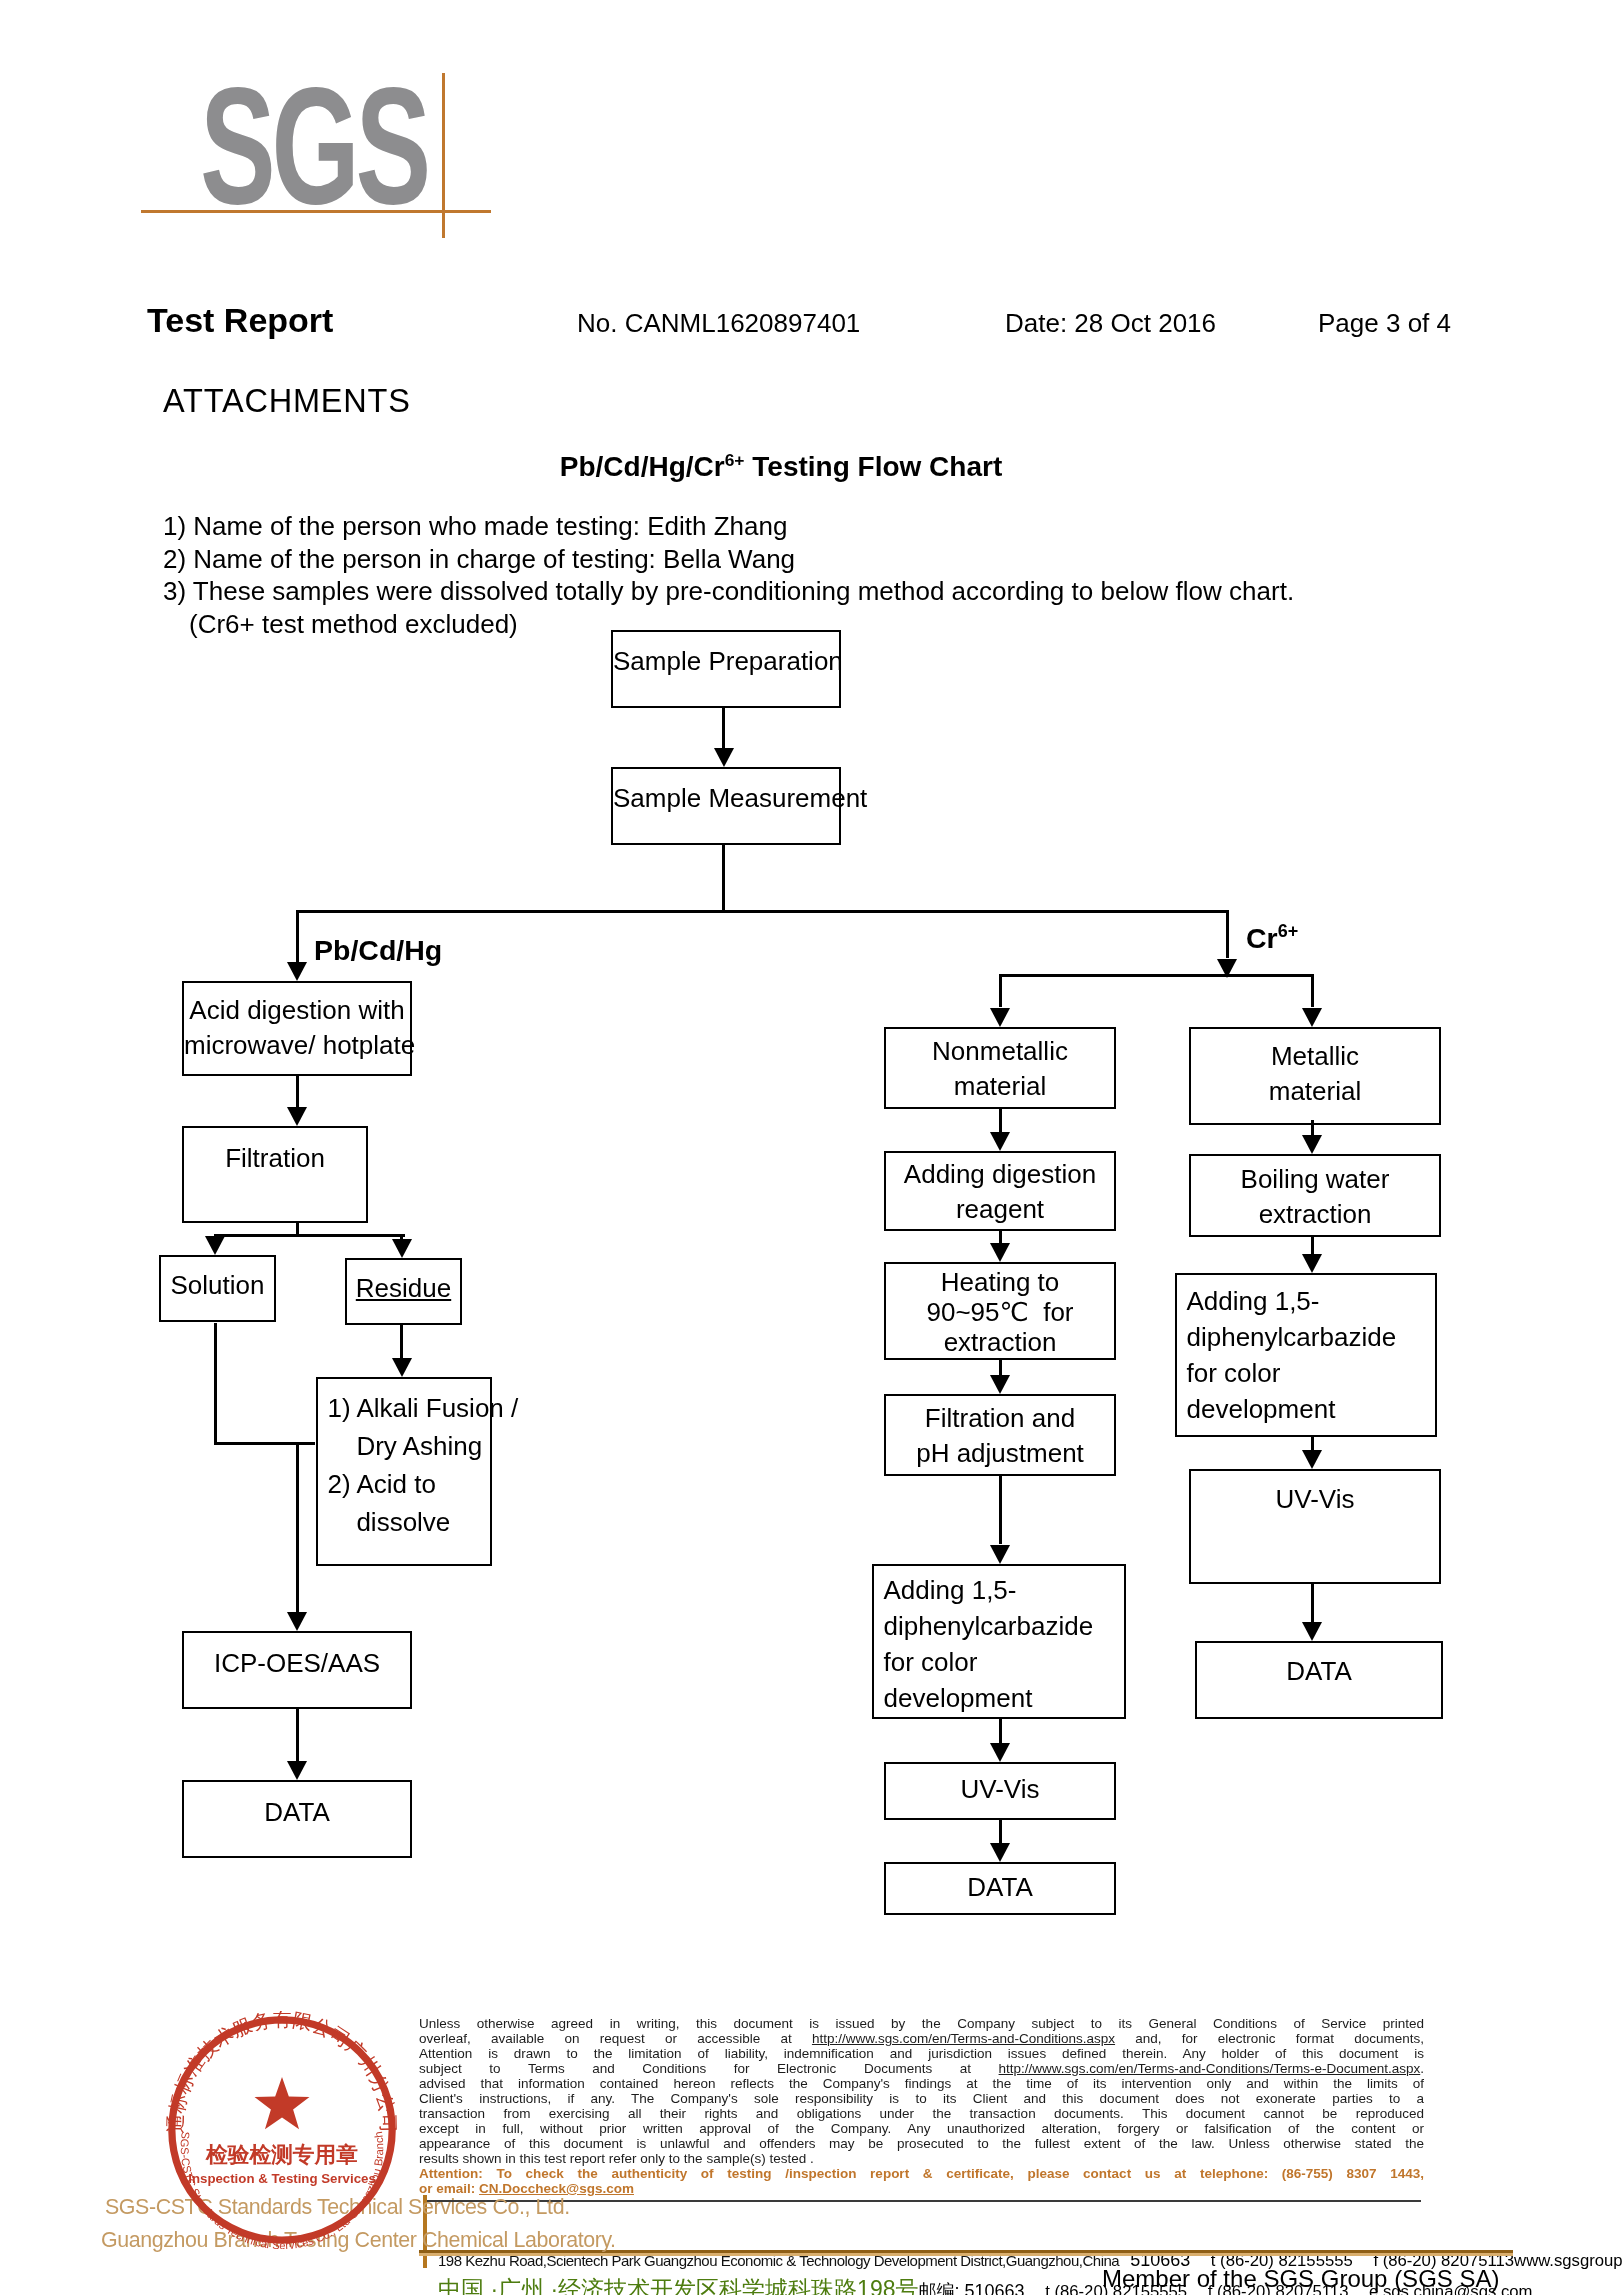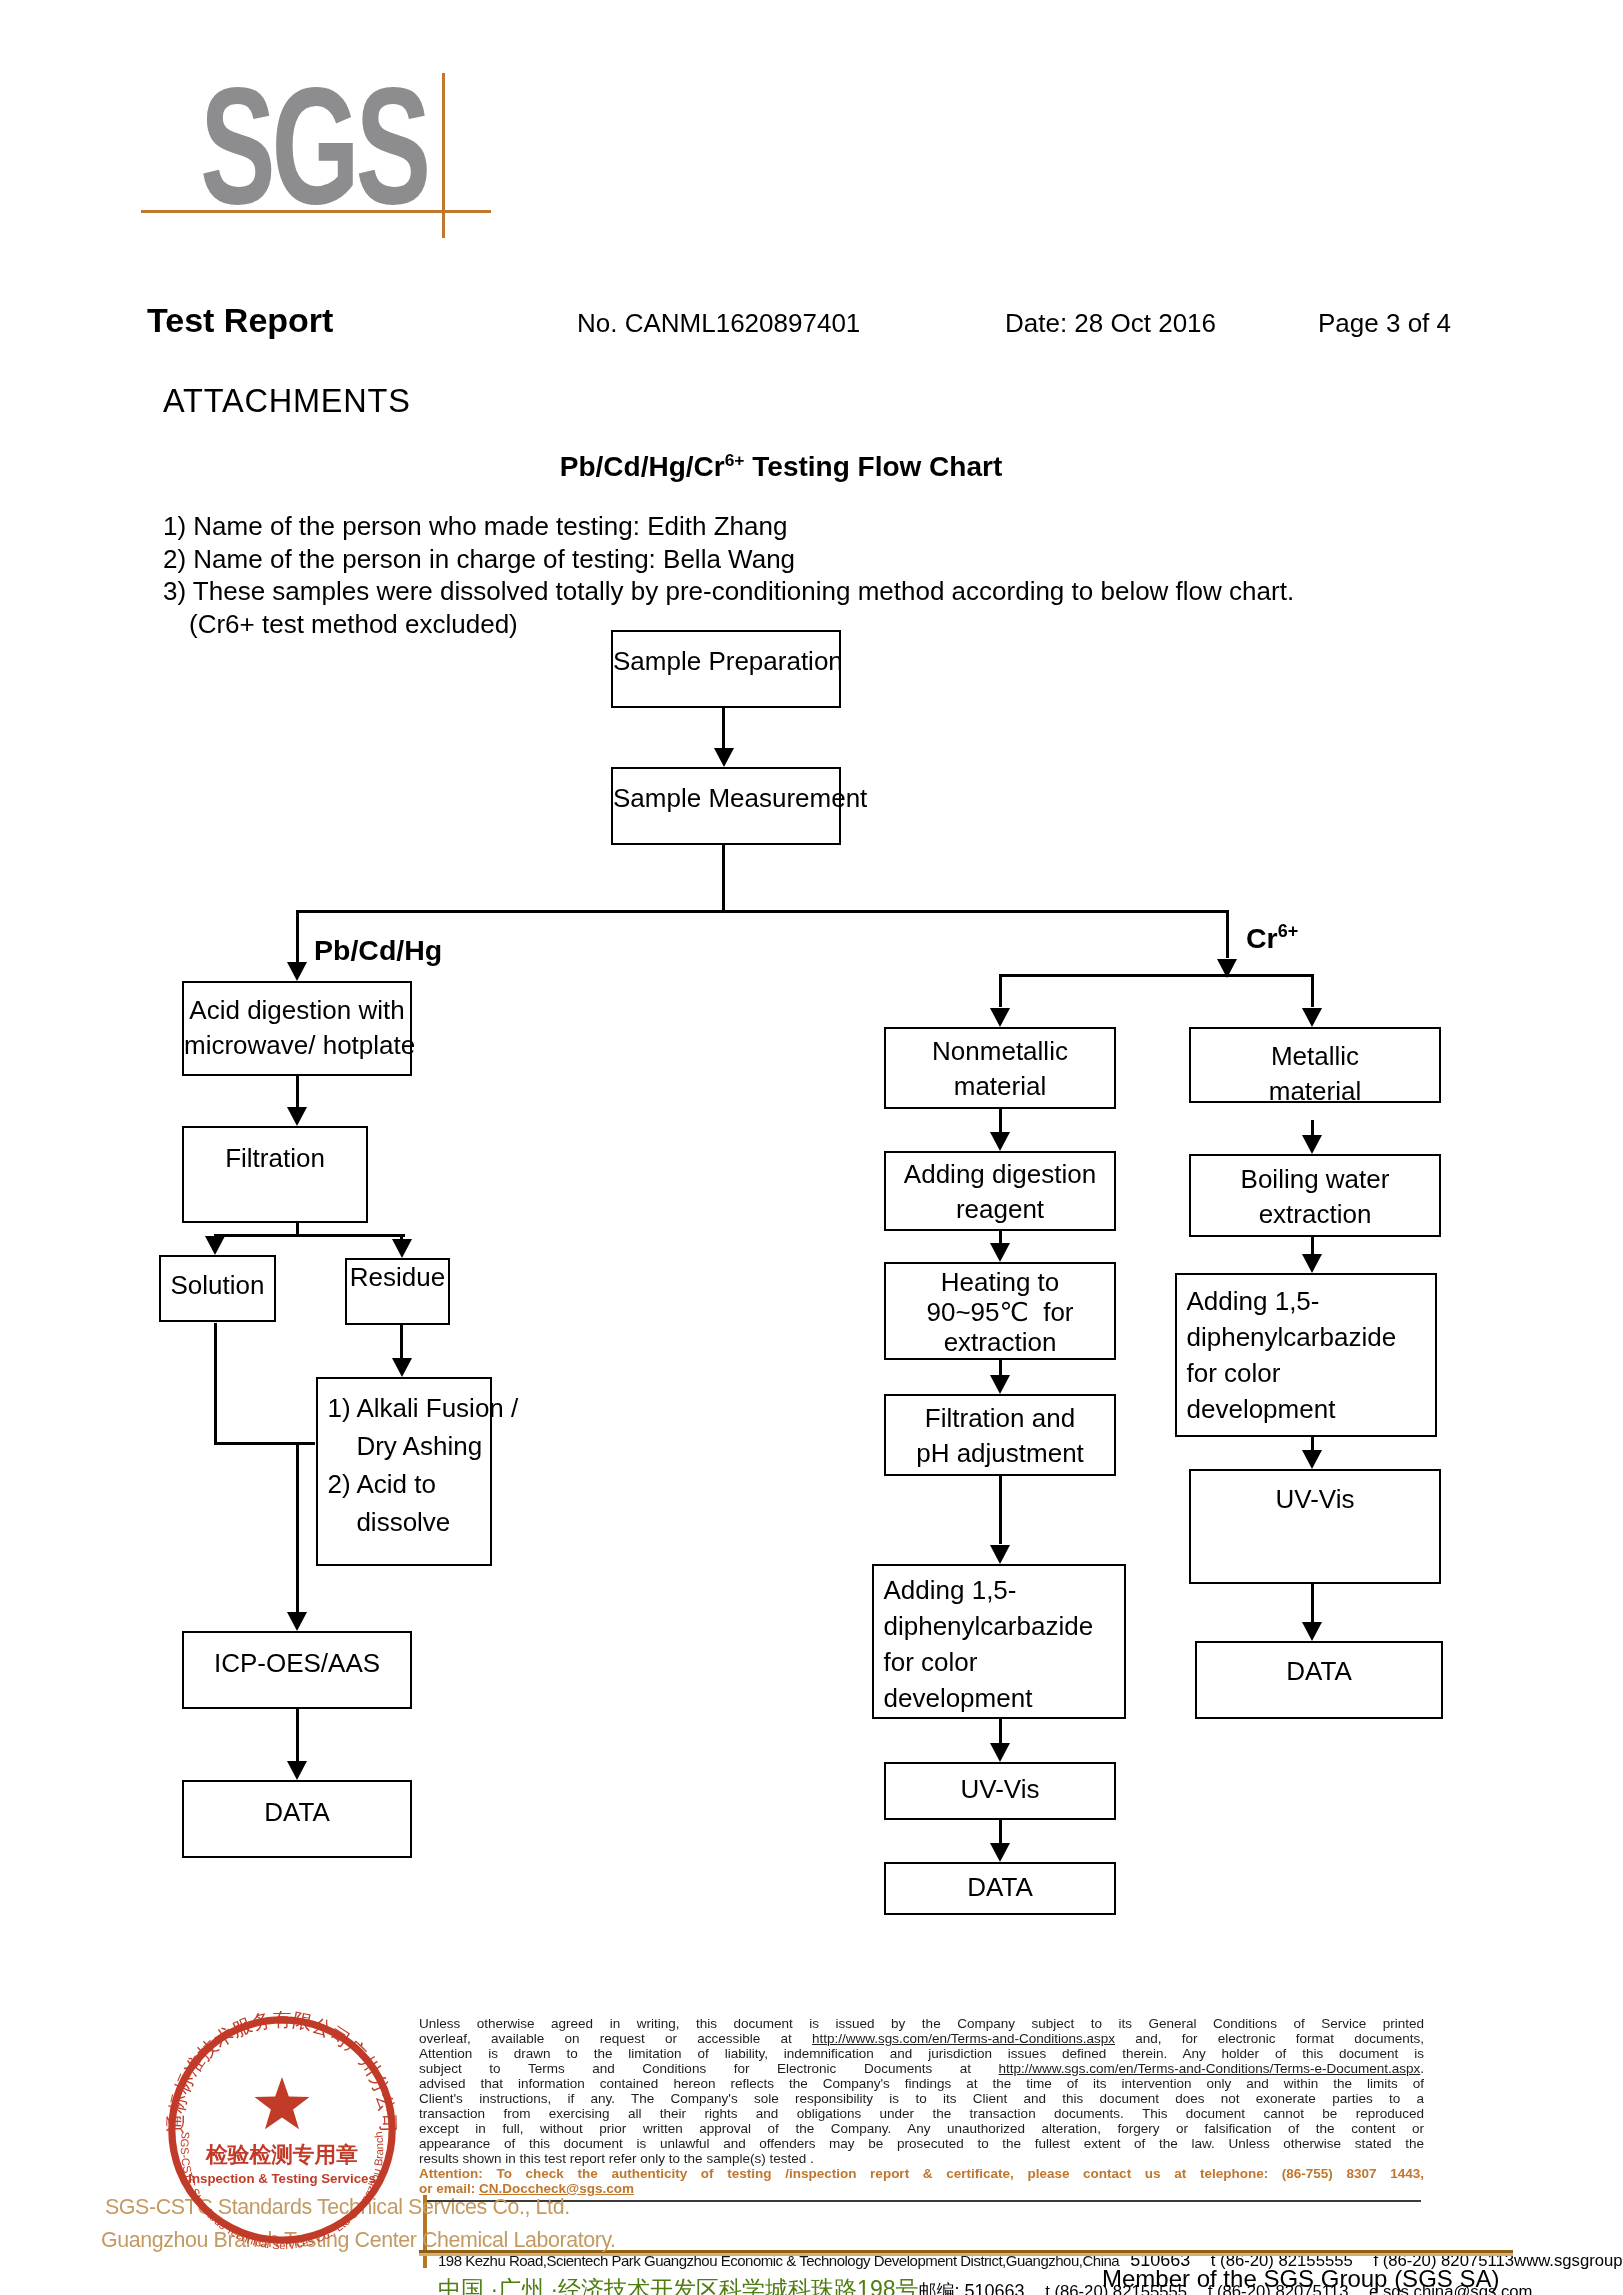--- a/index.html
+++ b/index.html
@@ -108,21 +108,21 @@
     </div>
   <div class="vline" style="left:296px;top:1223px;height:14.3px;"></div>
   <div class="hline" style="left:214px;top:1234px;width:191px;"></div>
   <div class="arrow" style="left:205px;top:1236px;"></div>
   <div class="vline" style="left:400px;top:1234px;height:4.8px;"></div>
   <div class="arrow" style="left:392px;top:1239px;"></div>
 
   <div class="fbox" style="left:159px;top:1255px;width:117px;height:67px;padding-top:11px;">
       <span class="ln">Solution</span>
     </div>
-  <div class="fbox" style="left:345px;top:1258px;width:105px;height:67px;">
+  <div class="fbox" style="left:345px;top:1258px;width:117px;height:67px;padding-top:11px;text-decoration:underline;">
       <span class="ln">Residue</span>
     </div>
 
   <div class="vline" style="left:400px;top:1325px;height:33px;"></div>
   <div class="arrow" style="left:392px;top:1358px;"></div>
 
   <div class="fbox left-text" style="left:316px;top:1377px;width:176px;height:189px;padding:9.5px 0 0 9.5px;line-height:38px;">
       <span class="ln">1) Alkali Fusion /</span>
       <span class="ln">    Dry Ashing</span>
       <span class="ln">2) Acid to</span>
@@ -183,21 +183,21 @@
 
   <div class="fbox" style="left:884px;top:1762px;width:232px;height:58px;padding-top:8px;">
       <span class="ln">UV-Vis</span>
     </div>
   <div class="vline" style="left:999px;top:1820px;height:23px;"></div>
   <div class="arrow" style="left:990px;top:1843px;"></div>
   <div class="fbox" style="left:884px;top:1862px;width:232px;height:53px;padding-top:6.3px;">
       <span class="ln">DATA</span>
     </div>
 
-  <div class="fbox" style="left:1189px;top:1027px;width:252px;height:76px;padding-top:9.5px;">
+  <div class="fbox" style="left:1189px;top:1027px;width:252px;height:98px;padding-top:9.5px;">
       <span class="ln">Metallic</span>
       <span class="ln">material</span>
     </div>
   <div class="vline" style="left:1311px;top:1120px;height:15px;"></div>
   <div class="arrow" style="left:1302px;top:1135px;"></div>
 
   <div class="fbox" style="left:1189px;top:1154px;width:252px;height:83px;padding-top:5.6px;">
       <span class="ln">Boiling water</span>
       <span class="ln">extraction</span>
     </div>

